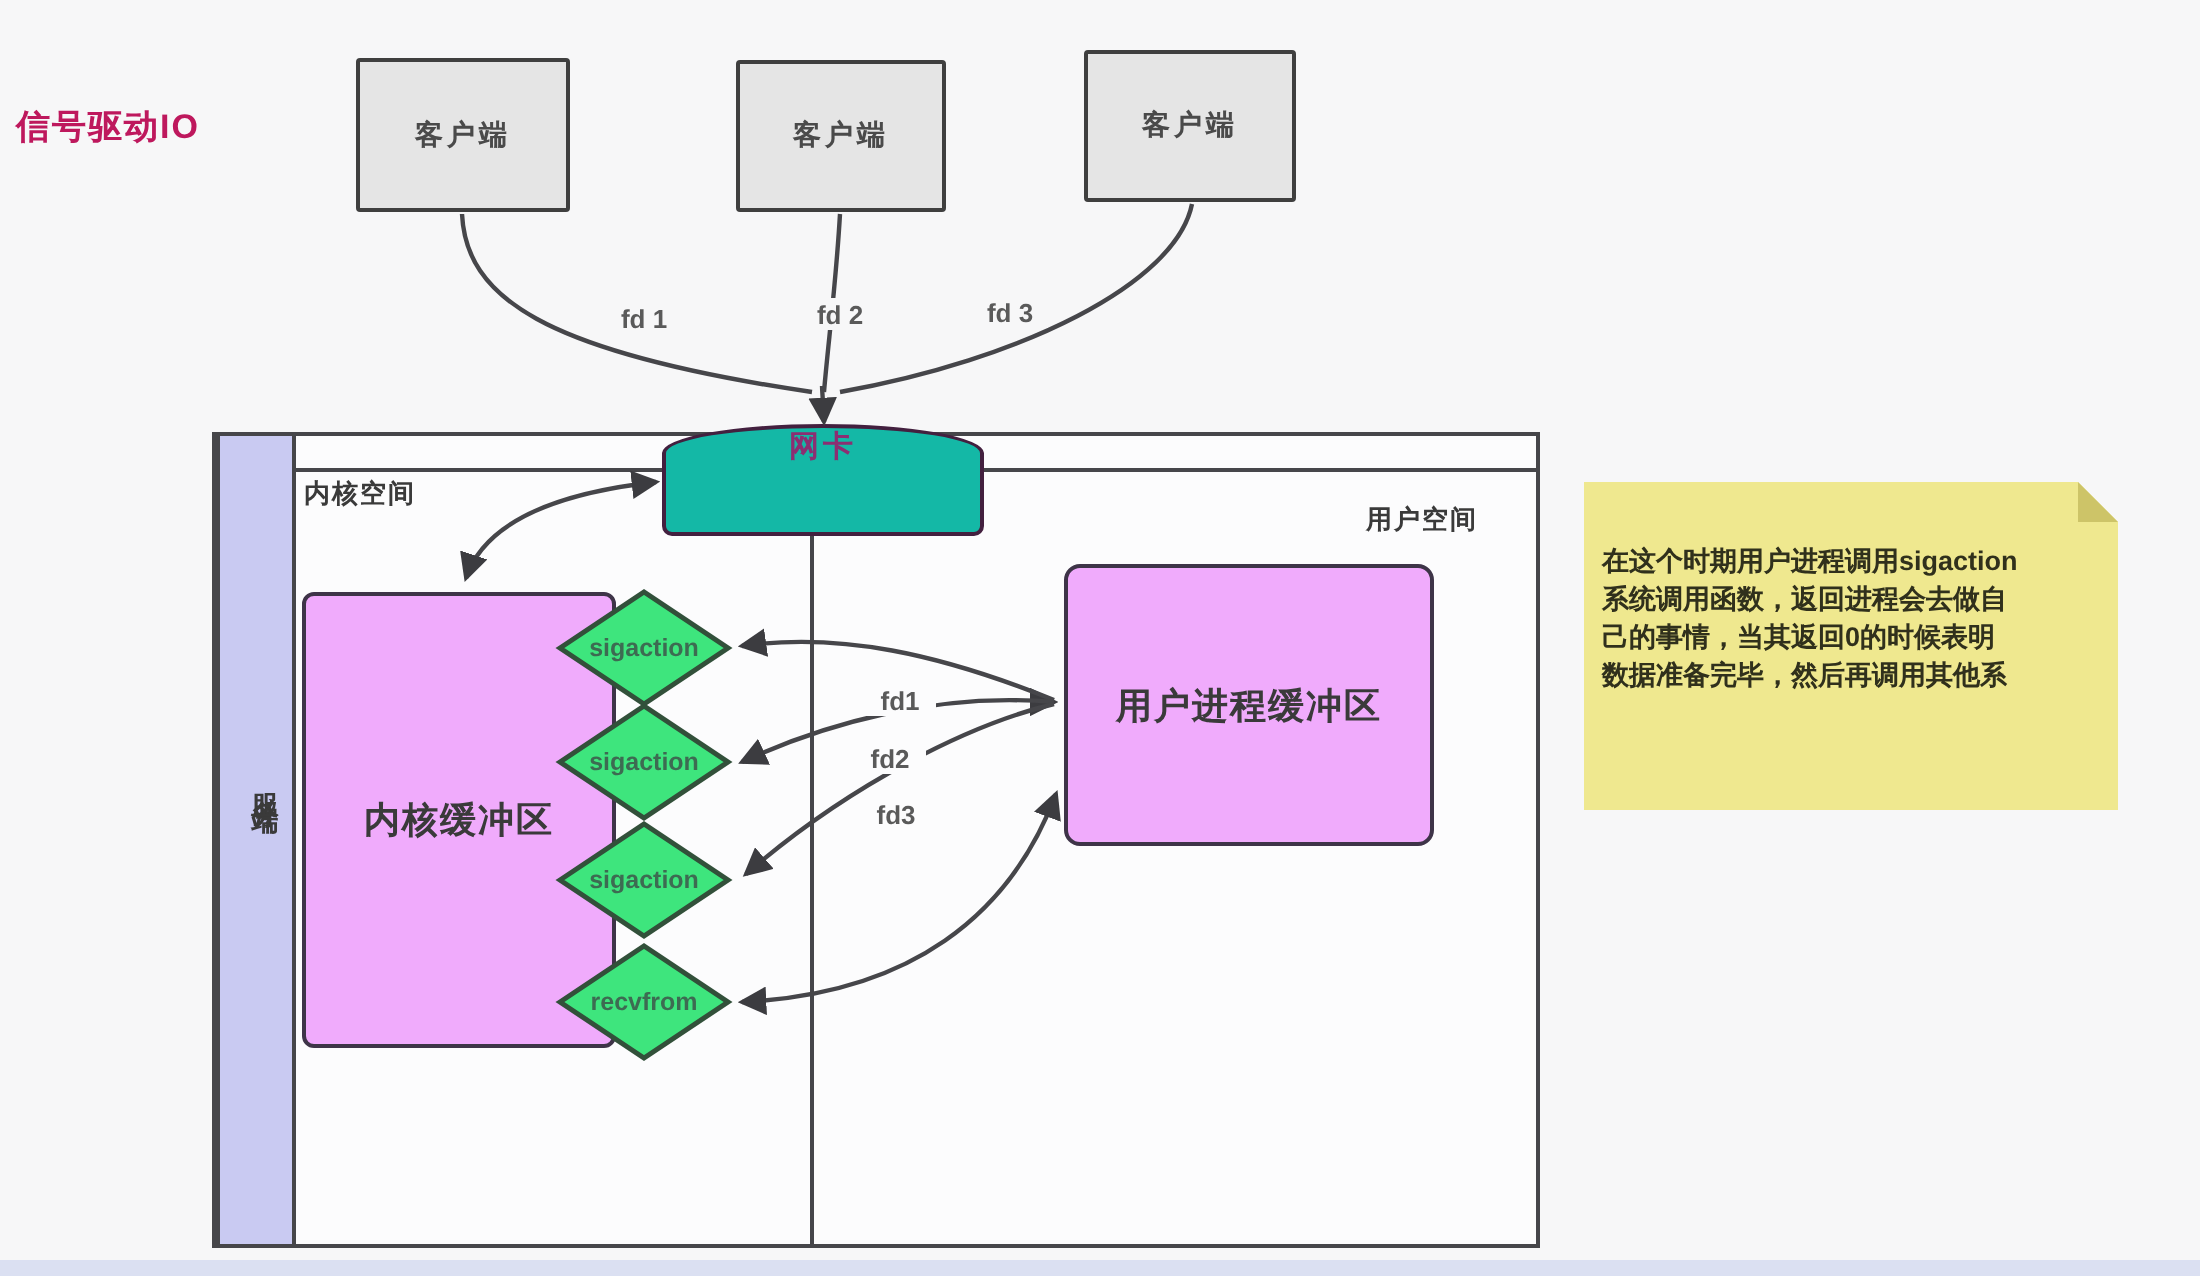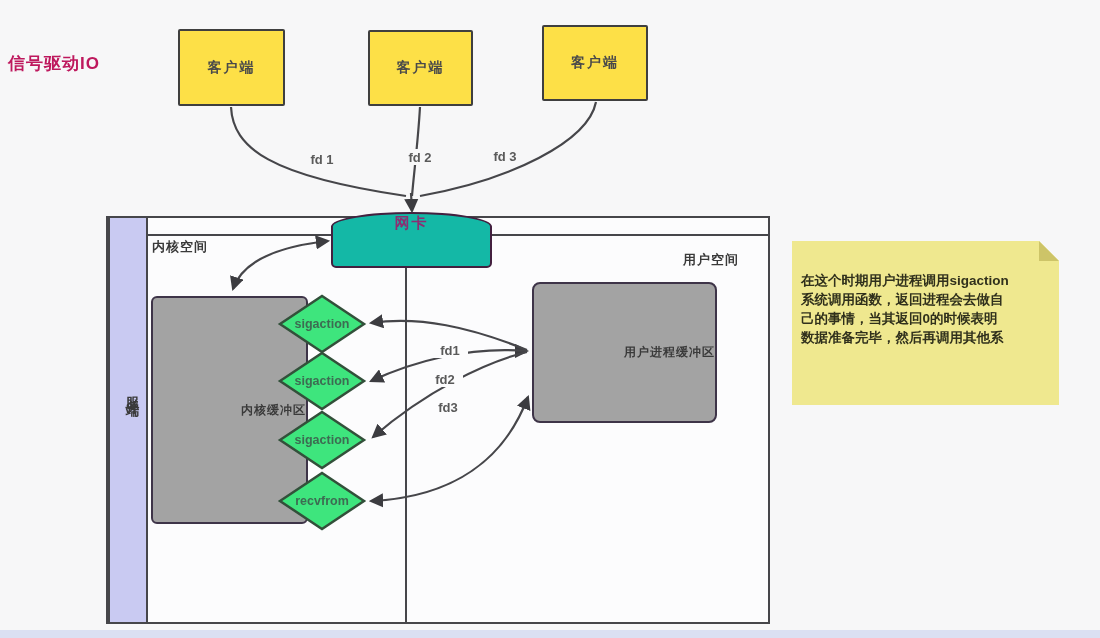--- a/index.html
+++ b/index.html
@@ -7,21 +7,21 @@
     width:1100px;height:638px;position:relative;overflow:hidden;
     background:#f7f7f8;
     font-family:"Liberation Sans", sans-serif;
     color:#3a3a3a;
   }
   .abs{position:absolute;}
   
   .title{left:8px;top:52px;font-size:17px;font-weight:bold;letter-spacing:1px;color:#be185d;}
   
   .client{
-    background:#fde047;border:2px solid #3f3f3f;border-radius:2px;
+    background:#e5e5e5;border:2px solid #3f3f3f;border-radius:2px;
     display:flex;align-items:center;justify-content:center;
     font-size:14px;font-weight:bold;color:#4a4a4a;letter-spacing:2px;
     box-sizing:border-box;
   }
   .client1{left:178px;top:29px;width:107px;height:77px;}
   .client2{left:368px;top:30px;width:105px;height:76px;}
   .client3{left:542px;top:25px;width:106px;height:76px;}
   
   .outer-rect{
     left:106px;top:216px;width:664px;height:408px;
@@ -45,23 +45,23 @@
   .nic{
     left:331px;top:212px;width:161px;height:56px;
     background:#14b8a6;border:2.5px solid #43203f;
     border-radius:50% 50% 5px 5px / 26% 26% 5px 5px;
     display:flex;align-items:flex-start;justify-content:center;
     font-size:15px;font-weight:bold;color:#8c2e72;letter-spacing:2px;
     box-sizing:border-box;
   }
   
   .buffer{
-    background:#a3a3a3;border:2.5px solid #3e3448;
-    display:flex;align-items:center;justify-content:flex-end;
-    font-size:12px;font-weight:bold;color:#3a3a3a;letter-spacing:1px;
+    background:#f0abfc;border:2.5px solid #3e3448;
+    display:flex;align-items:center;justify-content:center;
+    font-size:18px;font-weight:bold;color:#3a3a3a;letter-spacing:1px;
     box-sizing:border-box;
   }
   .kernel-buffer{left:151px;top:296px;width:157px;height:228px;border-radius:6px;}
   .user-buffer{left:532px;top:282px;width:185px;height:141px;border-radius:8px;}
   
   .note{
     left:792px;top:241px;width:267px;height:164px;
     background:#efe88f;box-sizing:border-box;
     padding:30px 0 0 9px;
     font-size:13.5px;line-height:19px;font-weight:bold;color:#30301c;

